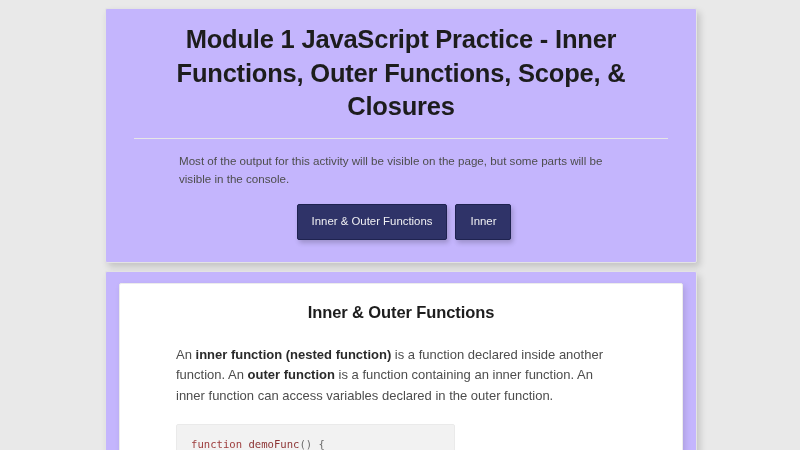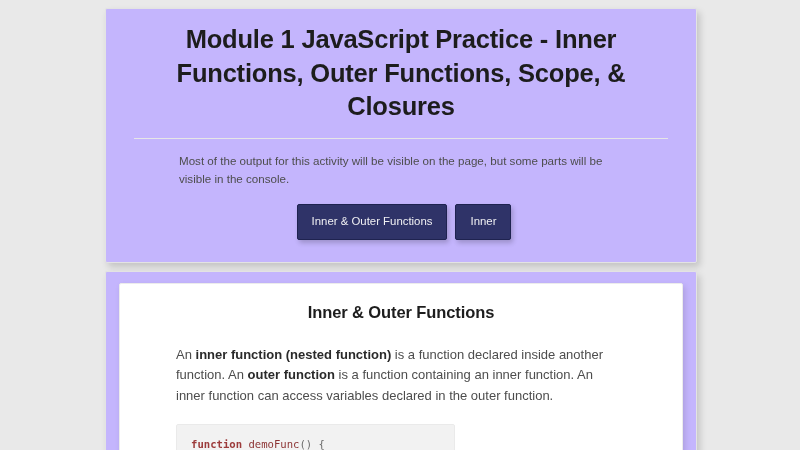--- a/index.html
+++ b/index.html
@@ -130,21 +130,21 @@
     padding: 11px 14px 14px 14px;
     font-family: "DejaVu Sans Mono", monospace;
     font-size: 10.6px;
     line-height: 1.52;
     color: #5d5d5d;
     white-space: pre;
     overflow: hidden;
     width: 279px;
     box-sizing: border-box;
   }
-  .kw   { color: #9c3b3b; font-weight: bold; }
+  .kw   { color: #9c3b3b; font-weight: normal; }
   .fn   { color: #8d3434; font-weight: normal; }
   .str  { color: #b07b82; }
   .pl   { color: #5d5d5d; }
   .punct{ color: #6b6b6b; }
 </style>
 </head>
 <body>
 
 <div class="page">
 

